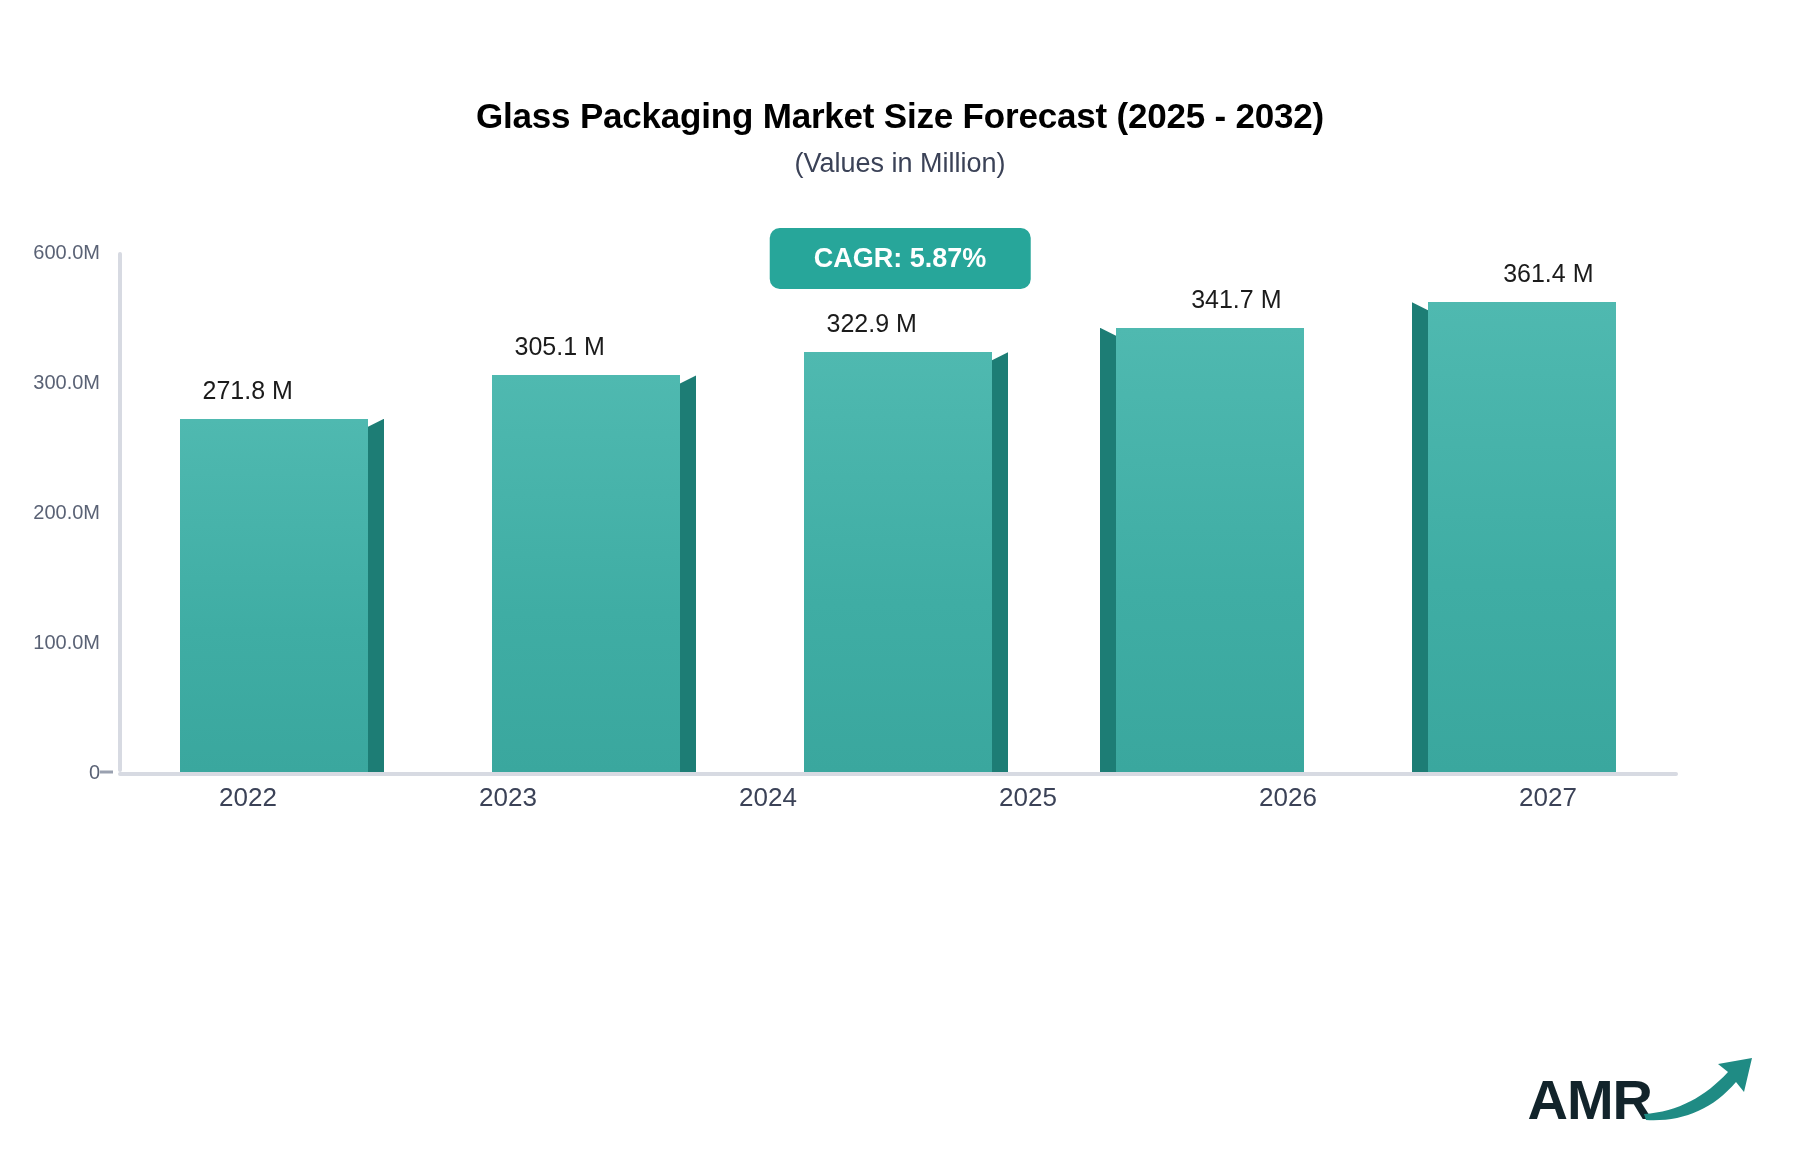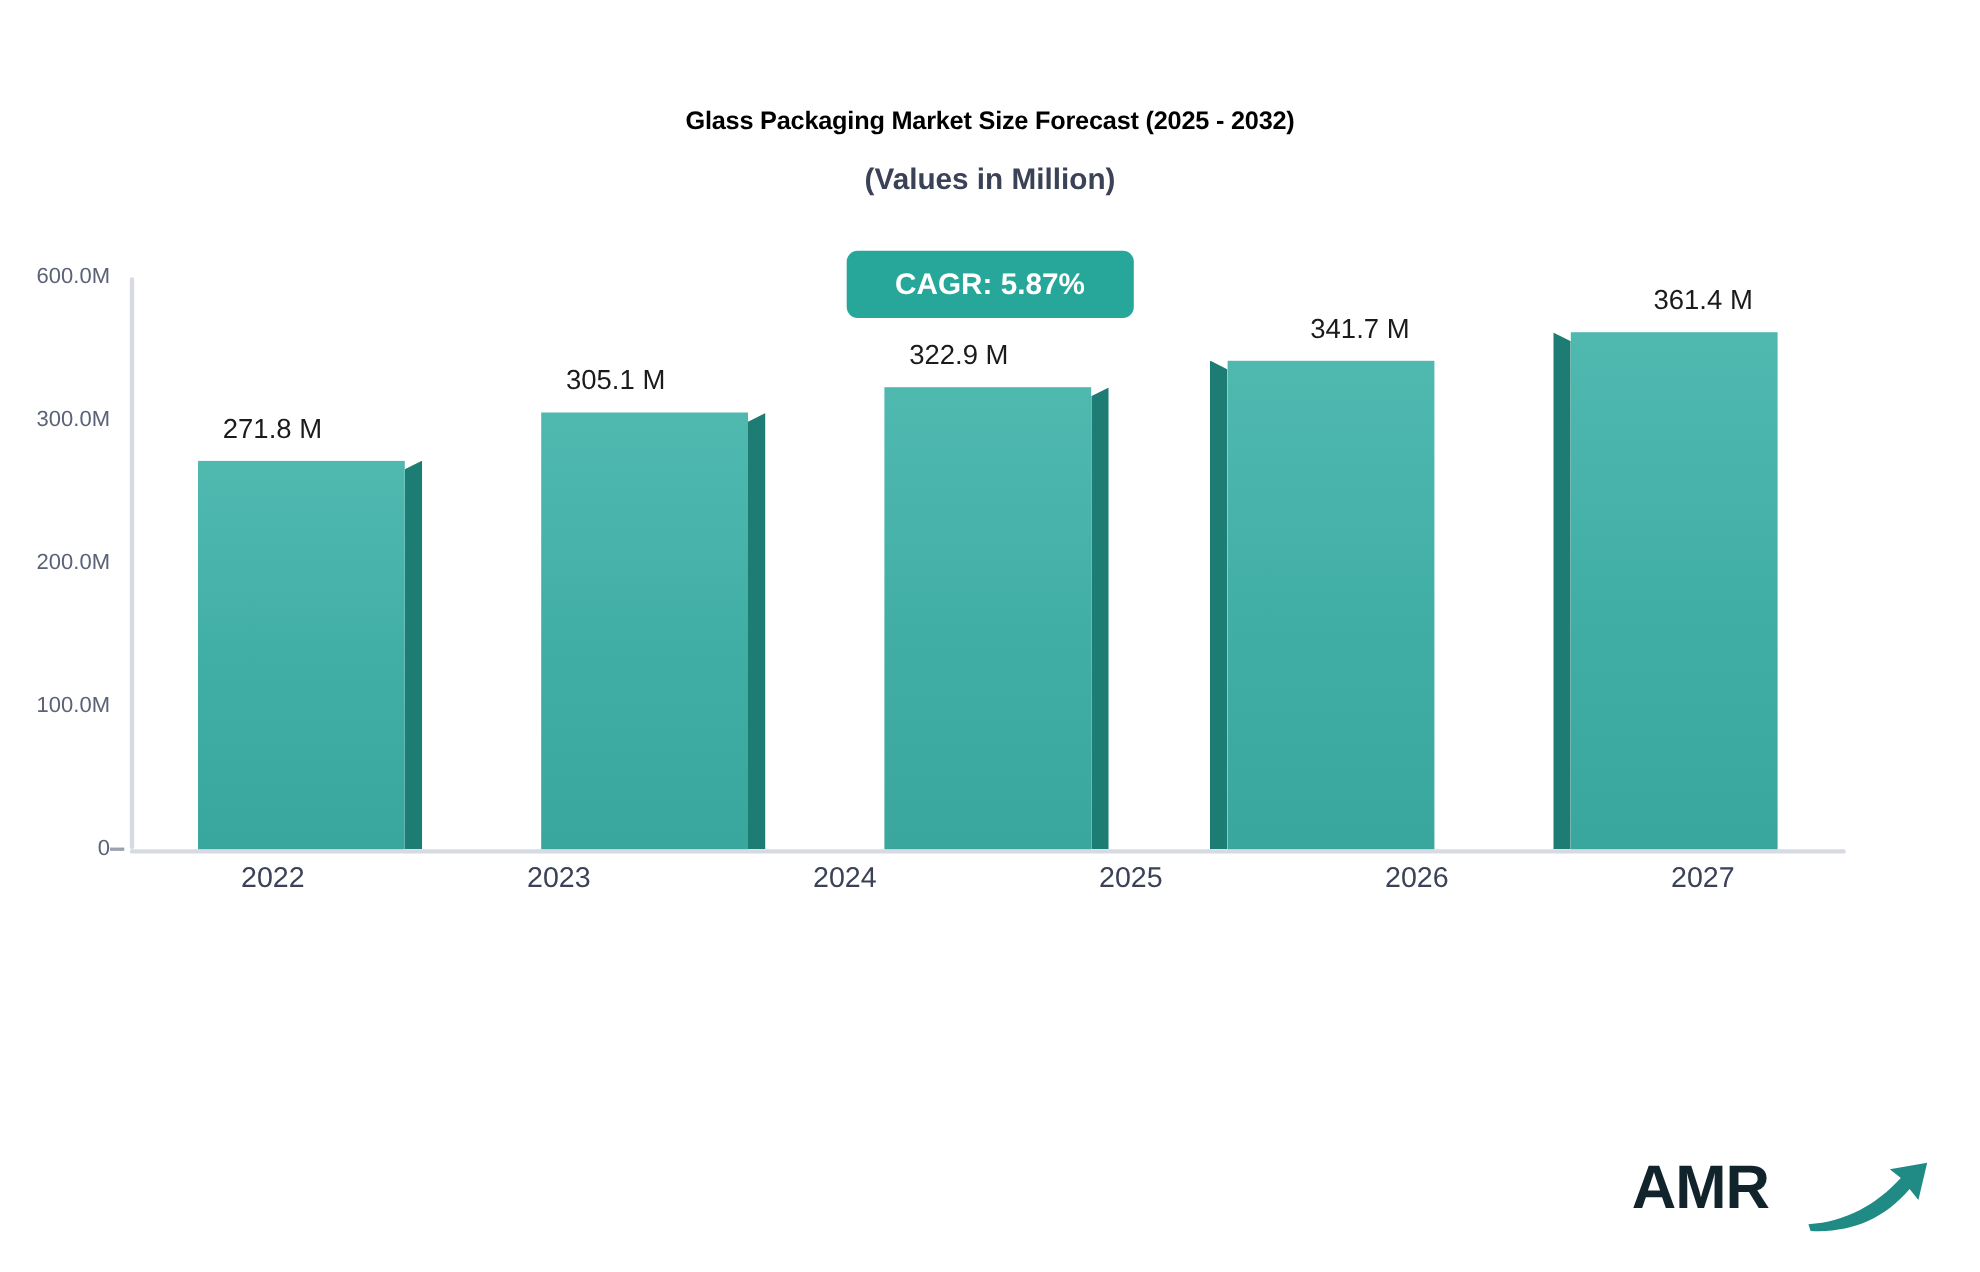--- a/index.html
+++ b/index.html
@@ -8,27 +8,27 @@
     background: #ffffff;
     font-family: "Liberation Sans", sans-serif;
     overflow: hidden;
   }
   .page { position: relative; width: 1800px; height: 1156px; background: #fff; }
 
   
   .chart-title {
     position: absolute; top: 96px; left: 0; width: 1800px;
     text-align: center;
-    font-size: 23px; font-weight: bold; color: #000000;
+    font-size: 35px; font-weight: bold; color: #000000;
     letter-spacing: -0.2px;
   }
   .chart-subtitle {
     position: absolute; top: 148px; left: 0; width: 1800px;
     text-align: center;
-    font-size: 27px; font-weight: bold; color: #3b4257;
+    font-size: 27px; font-weight: normal; color: #3b4257;
   }
 
   
   .cagr-badge {
     position: absolute; top: 228px; left: 50%; transform: translateX(-50%);
     background: #27a69a; color: #ffffff;
     font-size: 27px; font-weight: bold;
     padding: 15px 44px; border-radius: 10px;
     white-space: nowrap;
   }
@@ -99,21 +99,21 @@
     display: flex;
   }
   .xlabel {
     flex: 1 1 0; text-align: center;
     font-size: 26px; color: #3b4257;
   }
 
   
   .logo {
     position: absolute; right: 42px; bottom: 28px;
-    display: flex;  gap: 44px;
+    display: flex; align-items: flex-end;
   }
   .logo-text {
     font-size: 56px; font-weight: bold; color: #12242b;
     letter-spacing: -1px; line-height: 1;
   }
   .logo-arrow { margin-left: -12px; margin-bottom: 2px; }
 </style>
 </head>
 <body>
 

